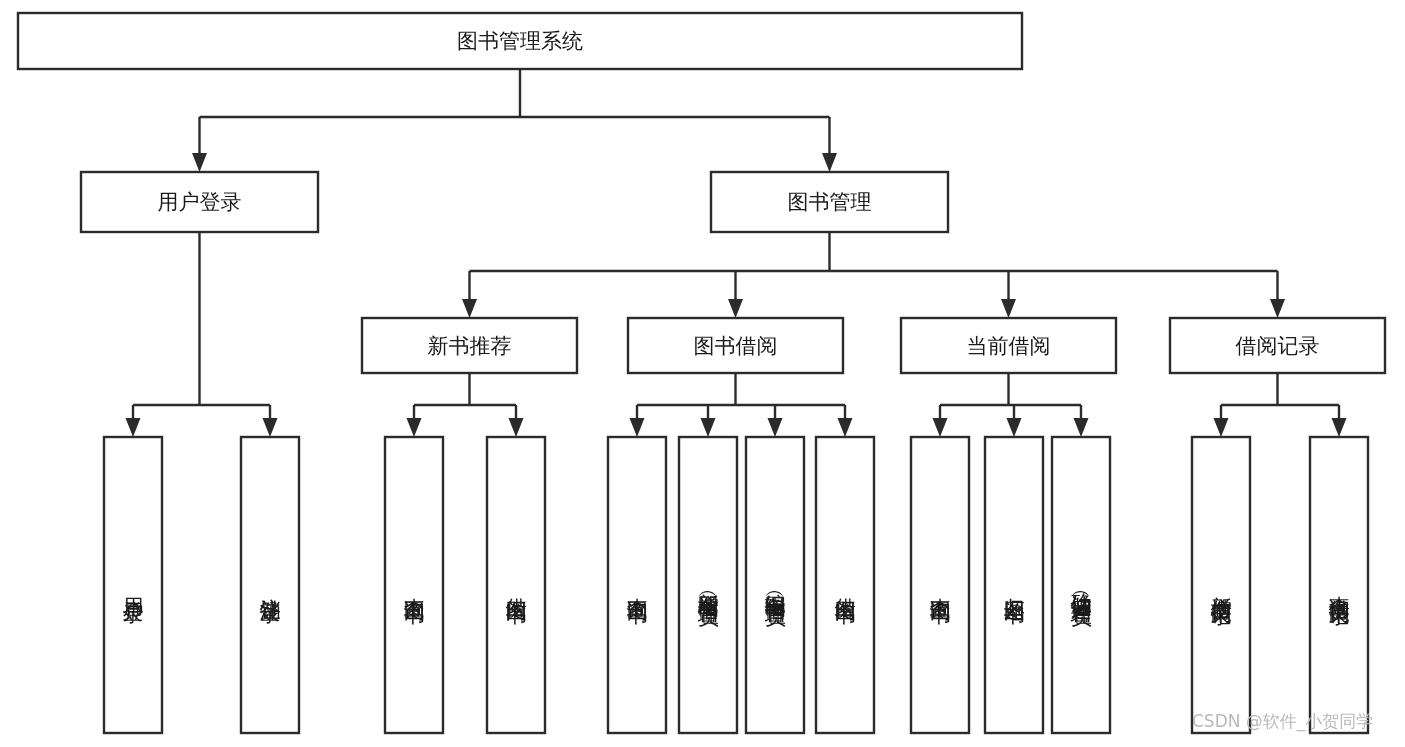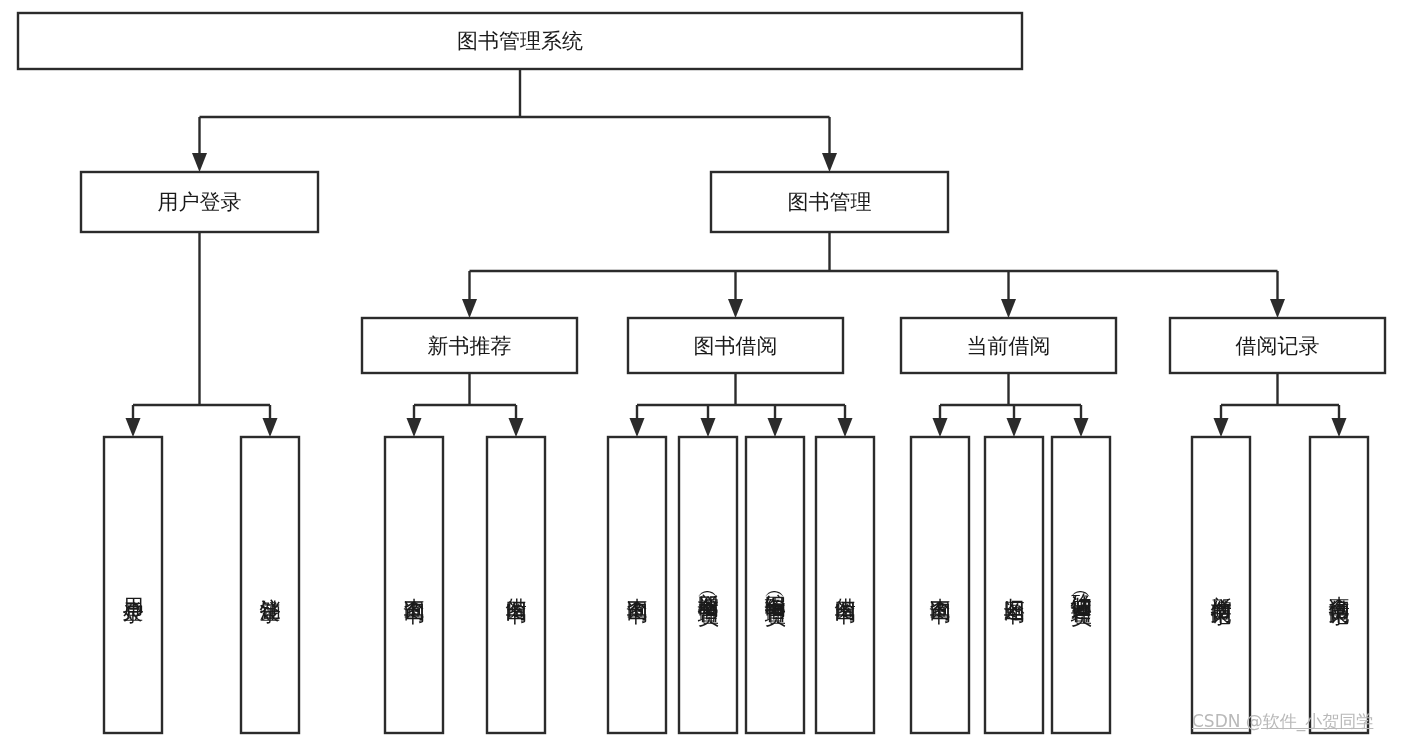--- a/index.html
+++ b/index.html
@@ -172,14 +172,14 @@
       <div class="node-label-v" style="left: 608px; top: 437px; width: 58px; height: 296px;">查询图书</div>
       <div class="node-label-v" style="left: 679px; top: 437px; width: 58px; height: 296px;">新增图书（管理员）</div>
       <div class="node-label-v" style="left: 746px; top: 437px; width: 58px; height: 296px;">编辑图书（管理员）</div>
       <div class="node-label-v" style="left: 816px; top: 437px; width: 58px; height: 296px;">借阅图书</div>
       <div class="node-label-v" style="left: 911px; top: 437px; width: 58px; height: 296px;">查询图书</div>
       <div class="node-label-v" style="left: 985px; top: 437px; width: 58px; height: 296px;">归还图书</div>
       <div class="node-label-v" style="left: 1052px; top: 437px; width: 58px; height: 296px;">确认归还（管理员）</div>
       <div class="node-label-v" style="left: 1192px; top: 437px; width: 58px; height: 296px;">新增借阅记录</div>
       <div class="node-label-v" style="left: 1310px; top: 437px; width: 58px; height: 296px;">查询借阅记录</div>
     </div>
-  <div class="watermark" style="left: 1192px; top: 710px; text-decoration: underline;">CSDN @软件_小贺同学</div>
+  <div class="watermark" style="left: 1192px; top: 710px;">CSDN @软件_小贺同学</div>
 </div>
 
 </body></html>

